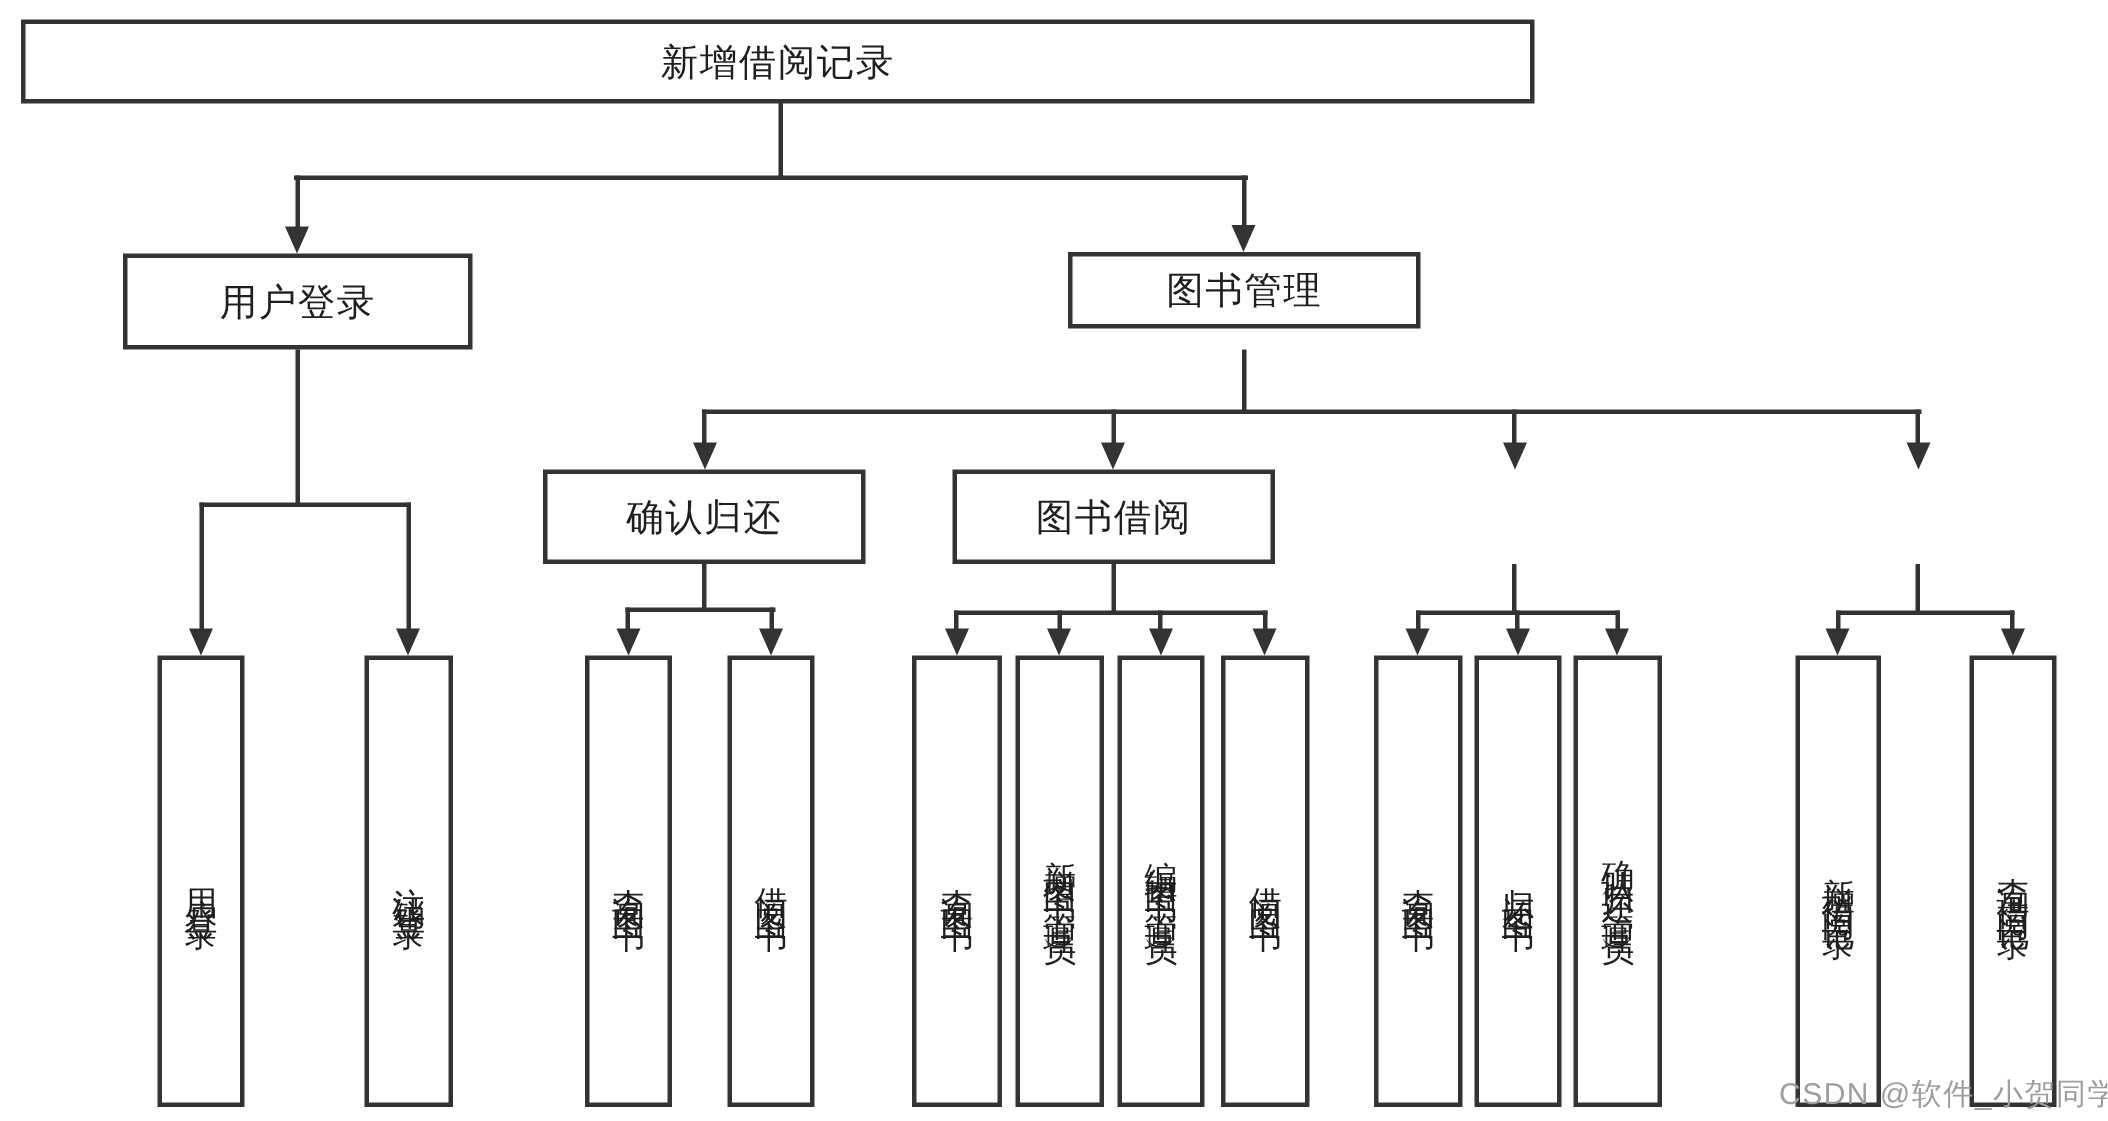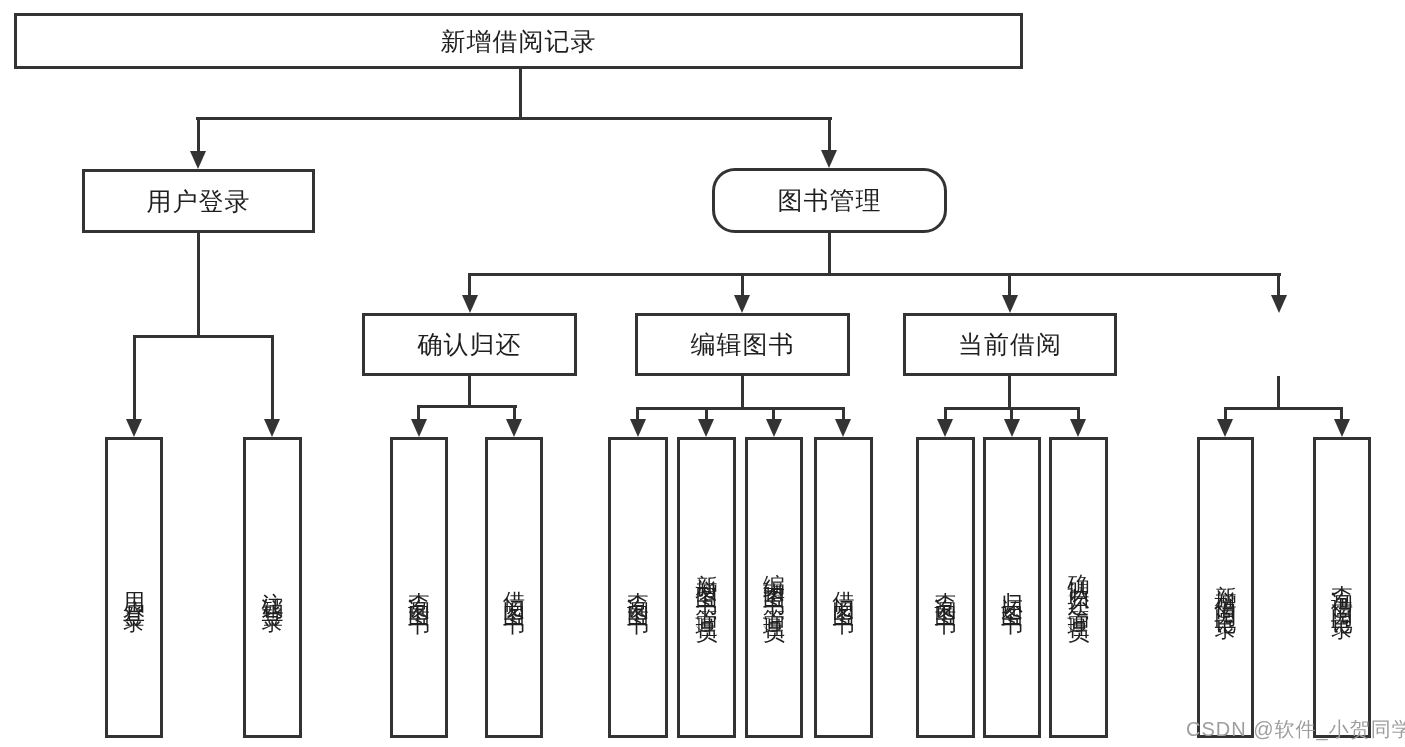--- a/index.html
+++ b/index.html
@@ -34,27 +34,26 @@
 </style>
 </head>
 <body>
 
 <div id="stage">
 
   <div class="box" style="left:14px; top:13px; width:1009px; height:56px;">新增借阅记录</div>
 
   <div class="box" style="left:82px; top:169px; width:233px; height:64px;">用户登录</div>
 
-  <div class="box" style="left:712px; top:168px; width:235px; height:65px;border-radius:23px;">图书管理</div>
+  <div class="box" style="left:712px; top:168px; width:235px; height:51px;">图书管理</div>
 
   <div class="box" style="left:362px; top:313px; width:215px; height:63px;">确认归还</div>
 
-  <div class="box" style="left:635px; top:313px; width:215px; height:63px;">编辑图书</div>
+  <div class="box" style="left:635px; top:313px; width:215px; height:63px;">图书借阅</div>
 
-  <div class="box" style="left:903px; top:313px; width:214px; height:63px;">当前借阅</div>
 
 
   <div class="box vbox" style="left:105px; width:58px;">用户登录</div>
   <div class="box vbox" style="left:243px; width:59px;">注销登录</div>
 
   <div class="box vbox" style="left:390px; width:58px;">查询图书</div>
   <div class="box vbox" style="left:485px; width:58px;">借阅图书</div>
 
   <div class="box vbox" style="left:608px; width:60px;">查询图书</div>
   <div class="box vbox" style="left:677px; width:59px;">新增图书（管理员）</div>

